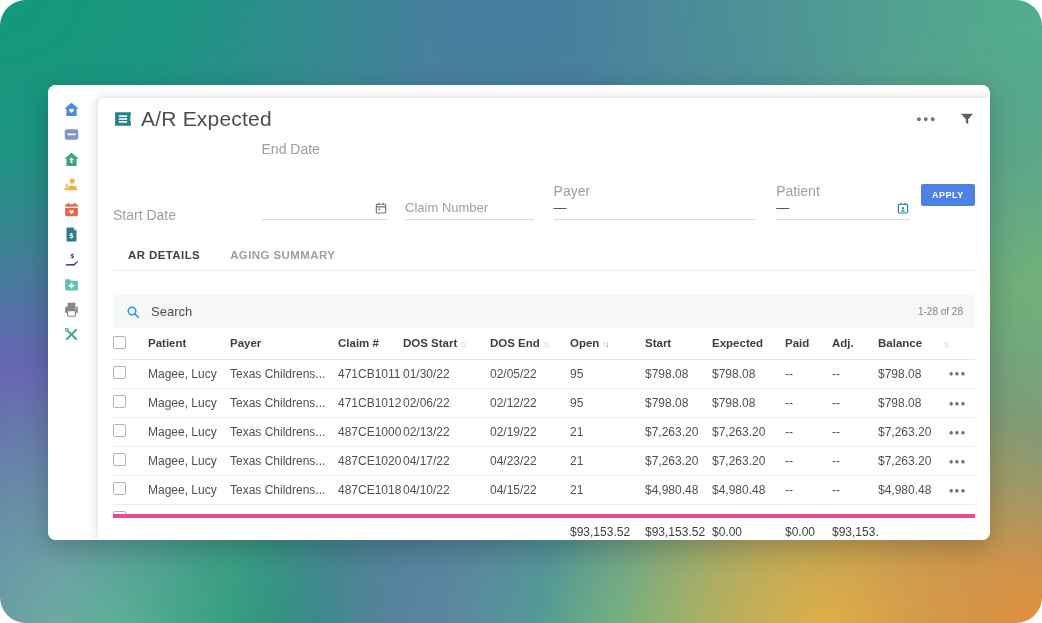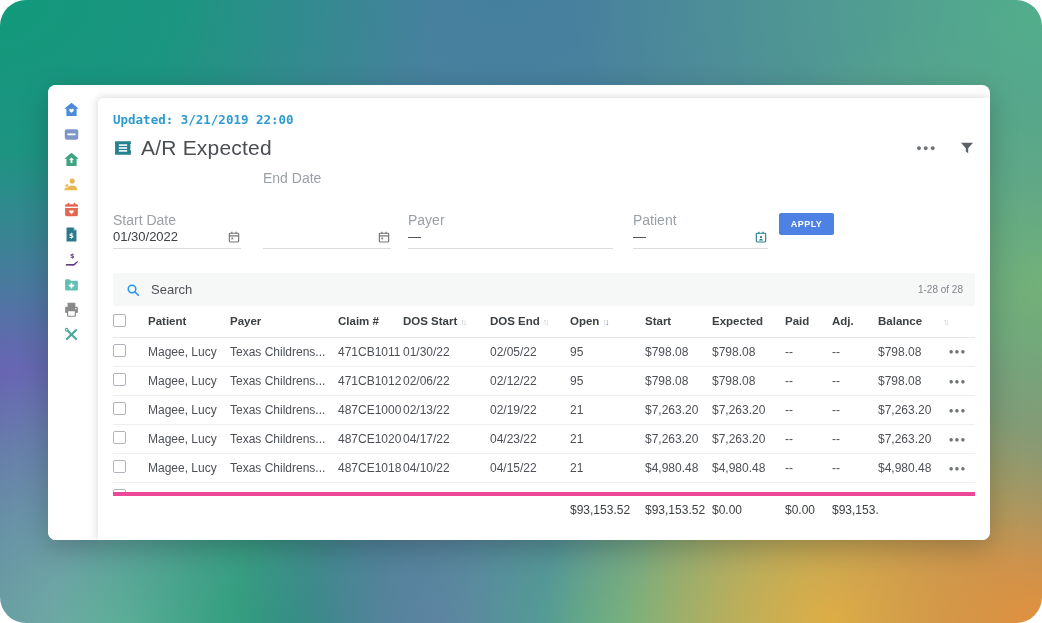--- a/index.html
+++ b/index.html
@@ -180,21 +180,20 @@
             <rect x="10.6" y="1.5" width="2.8" height="21" rx="1.4" transform="rotate(-45 12 12)"></rect>
             <circle cx="5.2" cy="5.2" r="2.6"></circle>
             <circle cx="5.2" cy="5.2" r="1.1" fill="#fff"></circle>
           </g>
         </svg>
     </div>
   </div>
 
   <div class="panel">
 
-    <div class="updated">Updated: 3/21/2019 22:00</div>
 
     <div class="title-row">
       <svg class="ticket" viewBox="0 0 24 24">
           <path fill="#26808E" d="M2.5 4h19v16h-19V4zM2.5 7.2l1.3 1-1.3 1 1.3 1-1.3 1 1.3 1-1.3 1 1.3 1-1.3 1M21.5 7.2l-1.3 1 1.3 1-1.3 1 1.3 1-1.3 1 1.3 1-1.3 1 1.3 1"></path>
           <rect x="7" y="7.6" width="10" height="1.9" fill="#fff"></rect>
           <rect x="7" y="11.05" width="10" height="1.9" fill="#fff"></rect>
           <rect x="7" y="14.5" width="10" height="1.9" fill="#fff"></rect>
         </svg>
       <div class="page-title">A/R Expected</div>
       <div class="tr-actions">
@@ -203,42 +202,39 @@
           <svg width="16" height="16" viewBox="0 0 24 24">
               <path fill="#5f6368" d="M3 4h18l-7.2 8.4V20l-3.6-2.7v-4.9L3 4z"></path>
             </svg>
         </div>
       </div>
     </div>
 
     <div class="filters">
       <div class="field w-start">
         <div class="f-label">Start Date</div>
-        <div class="f-valrow">
-          <span class="f-value">01/30/2022</span>
-          <svg width="14" height="14" viewBox="0 0 24 24">
-              <rect x="4" y="5.5" width="16" height="15" rx="1.5" fill="none" stroke="#757575" stroke-width="2"></rect>
-              <path d="M4 10.2h16" stroke="#757575" stroke-width="2"></path>
-              <path d="M8.3 3v4M15.7 3v4" stroke="#757575" stroke-width="2"></path>
-              <rect x="7.5" y="13" width="3" height="3" fill="#757575"></rect>
-            </svg>
-        </div>
       </div>
       <div class="field w-end">
         <div class="f-label">End Date</div>
         <div class="f-valrow">
           <span class="f-value"></span>
           <svg width="14" height="14" viewBox="0 0 24 24">
               <rect x="4" y="5.5" width="16" height="15" rx="1.5" fill="none" stroke="#757575" stroke-width="2"></rect>
               <path d="M4 10.2h16" stroke="#757575" stroke-width="2"></path>
               <path d="M8.3 3v4M15.7 3v4" stroke="#757575" stroke-width="2"></path>
               <rect x="7.5" y="13" width="3" height="3" fill="#757575"></rect>
             </svg>
         </div>
       </div>
+      <div class="field w-claim">
+        <div class="f-label"></div>
+        <div class="f-valrow">
+          <input type="text" placeholder="Claim Number" style="">
+        </div>
+      </div>
       <div class="field w-payer">
         <div class="f-label">Payer</div>
         <div class="f-valrow">
           <span class="f-value">—</span>
         </div>
       </div>
       <div class="field w-pat">
         <div class="f-label">Patient</div>
         <div class="f-valrow">
           <span class="f-value">—</span>
@@ -246,20 +242,24 @@
               <rect x="4" y="5.5" width="16" height="15" rx="1.5" fill="none" stroke="#26808E" stroke-width="2"></rect>
               <path d="M8.3 3v4M15.7 3v4" stroke="#26808E" stroke-width="2"></path>
               <circle cx="12" cy="12.3" r="1.9" fill="#26808E"></circle>
               <path d="M8.4 18c.5-1.6 1.9-2.5 3.6-2.5s3.1.9 3.6 2.5z" fill="#26808E"></path>
             </svg>
         </div>
       </div>
       <button class="apply-btn">APPLY</button>
     </div>
 
+    <div class="tabs">
+      <div class="tab active">AR DETAILS</div>
+      <div class="tab">AGING SUMMARY</div>
+    </div>
 
     <div class="searchbar">
       <svg width="16" height="16" viewBox="0 0 24 24">
           <circle cx="10.5" cy="10.5" r="5.7" fill="none" stroke="#2196F3" stroke-width="2.2"></circle>
           <path d="M14.8 14.8L20 20" stroke="#2196F3" stroke-width="2.2" stroke-linecap="round"></path>
         </svg>
       <input type="text" placeholder="Search" style="">
       <span class="range">1-28 of 28</span>
     </div>
 

